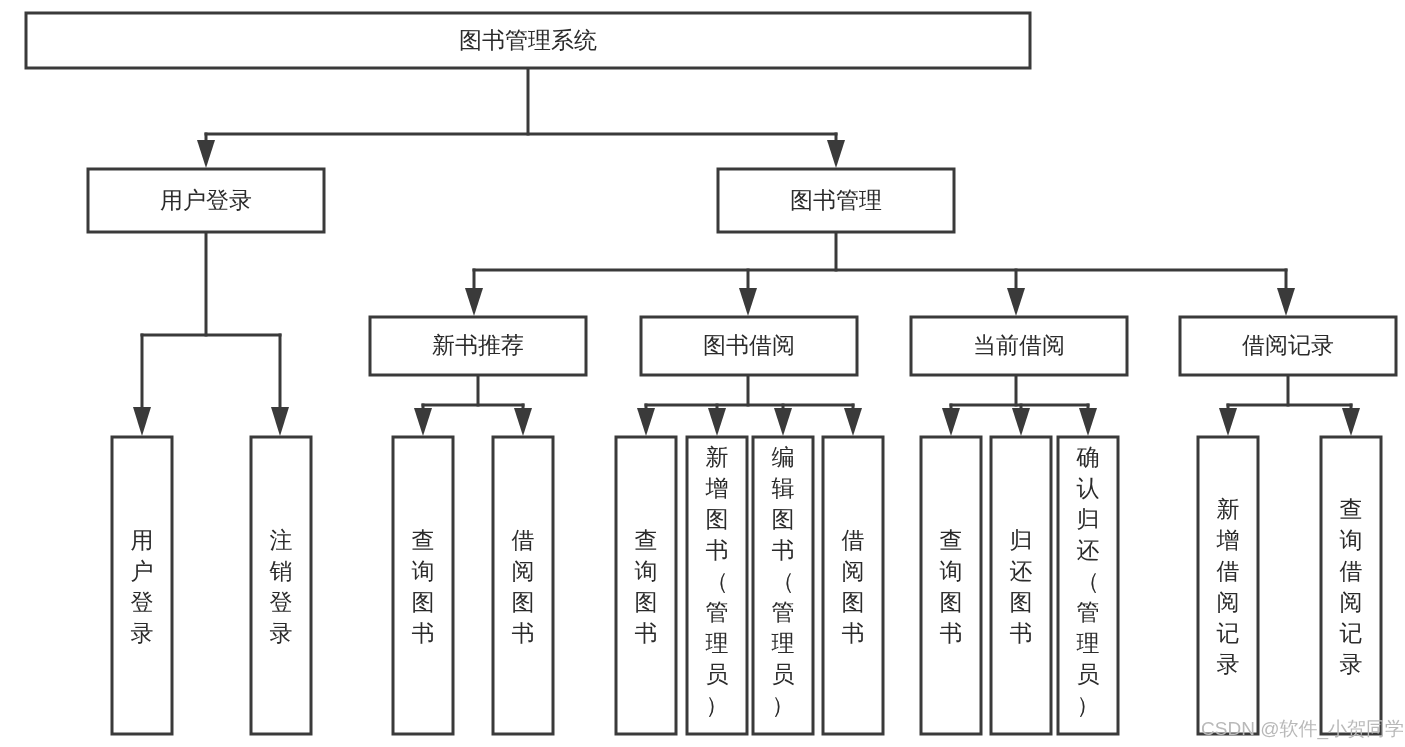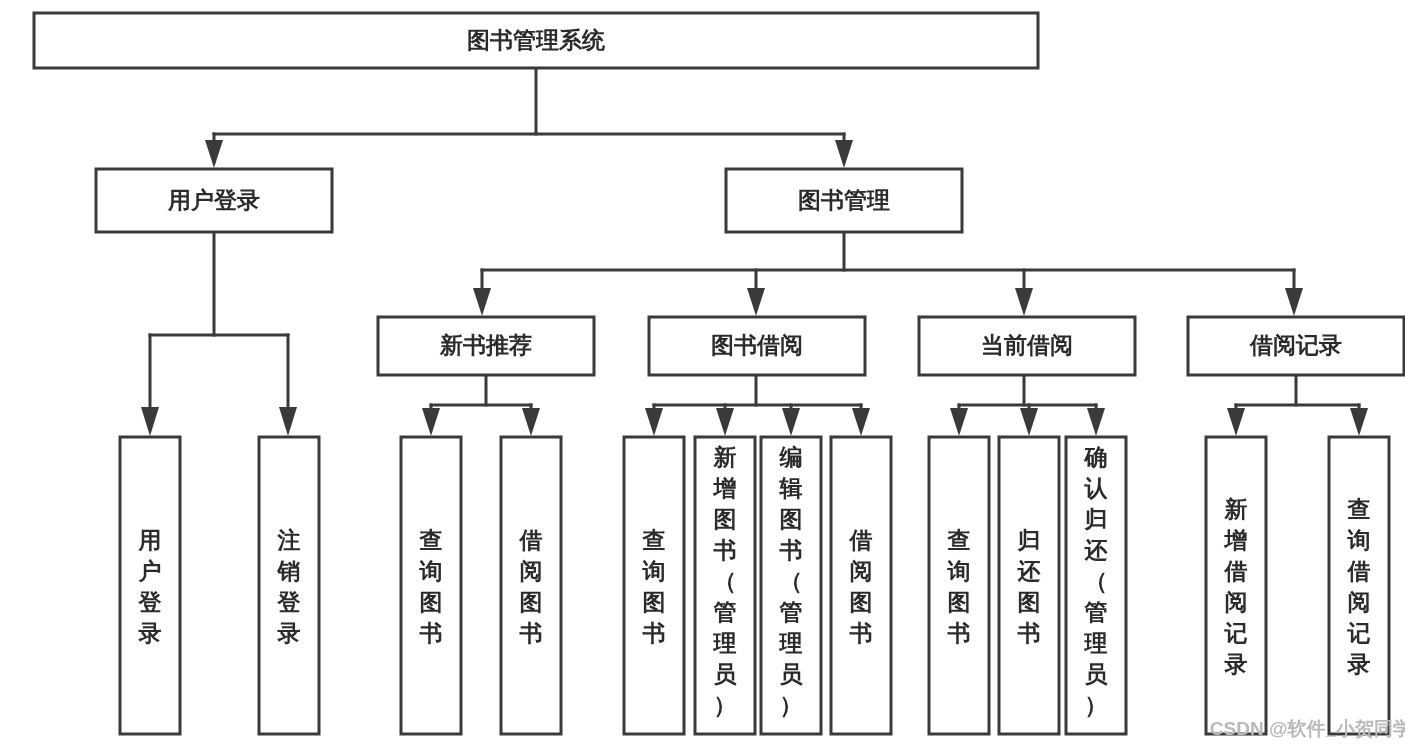--- a/index.html
+++ b/index.html
@@ -9,25 +9,24 @@
   }
   body {
     width: 1405px;
     height: 747px;
     position: relative;
     overflow: hidden;
     font-family: "Liberation Sans", "DejaVu Sans", sans-serif;
   }
   #diagram-root {
     position: absolute;
-    left: 16px;
+    left: 8px;
     top: 0;
     width: 1247px;
     height: 747px;
-    font-weight: bold;
   }
   svg.diagram-canvas {
     display: block;
     width: 1405px;
     height: 747px;
   }
   .node-box {
     fill: #ffffff;
     stroke: #3a3a3a;
     stroke-width: 3;

